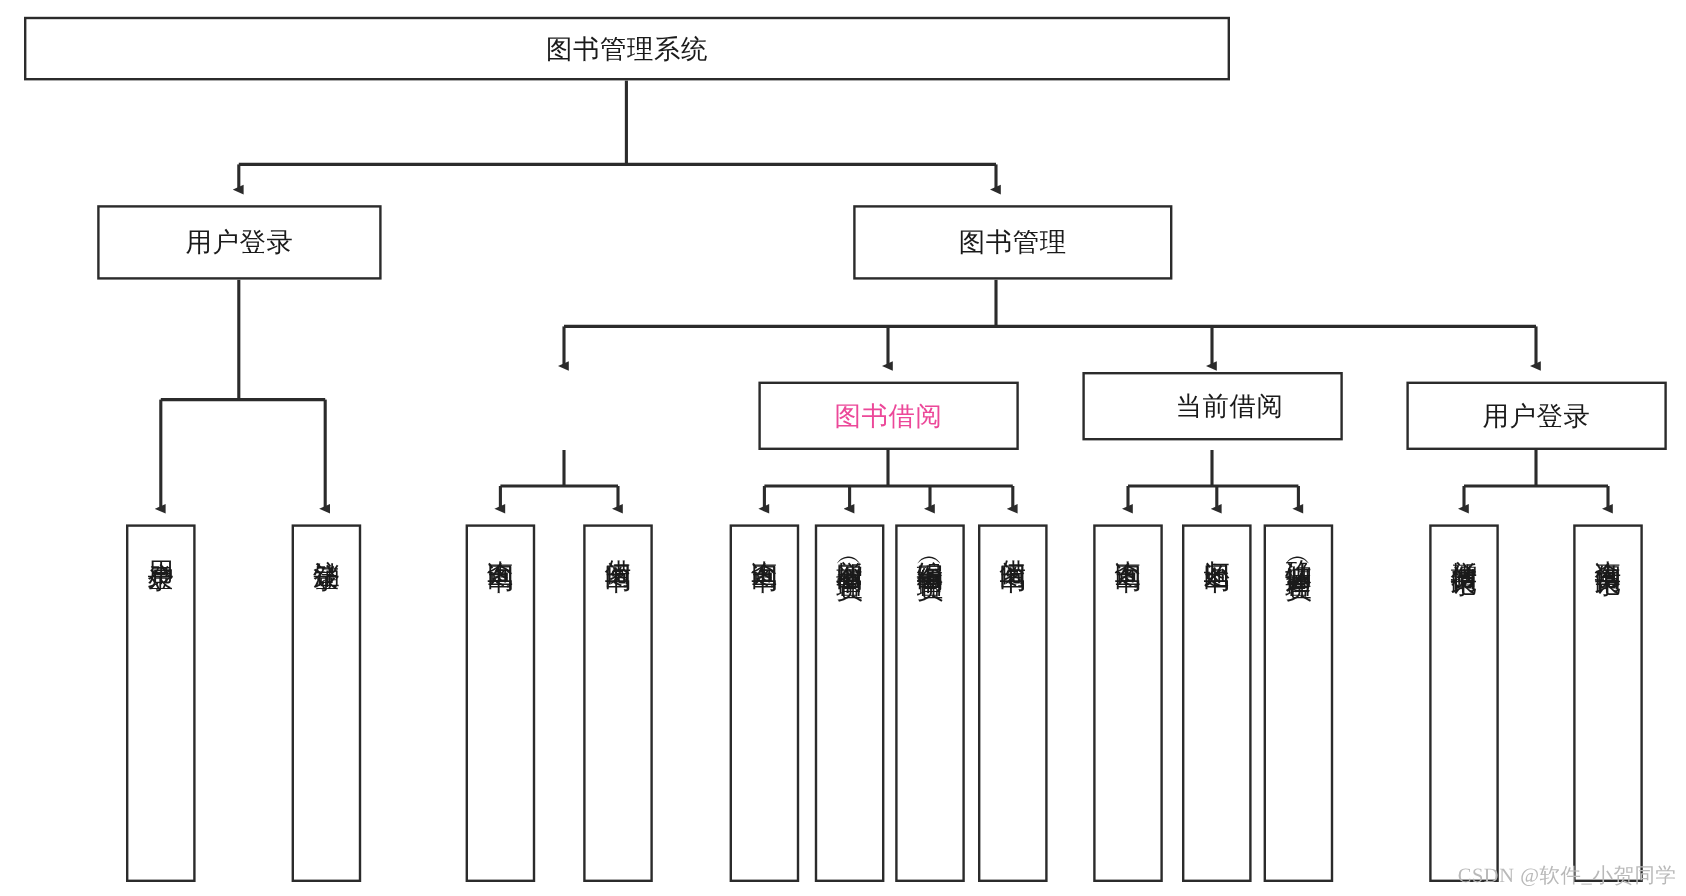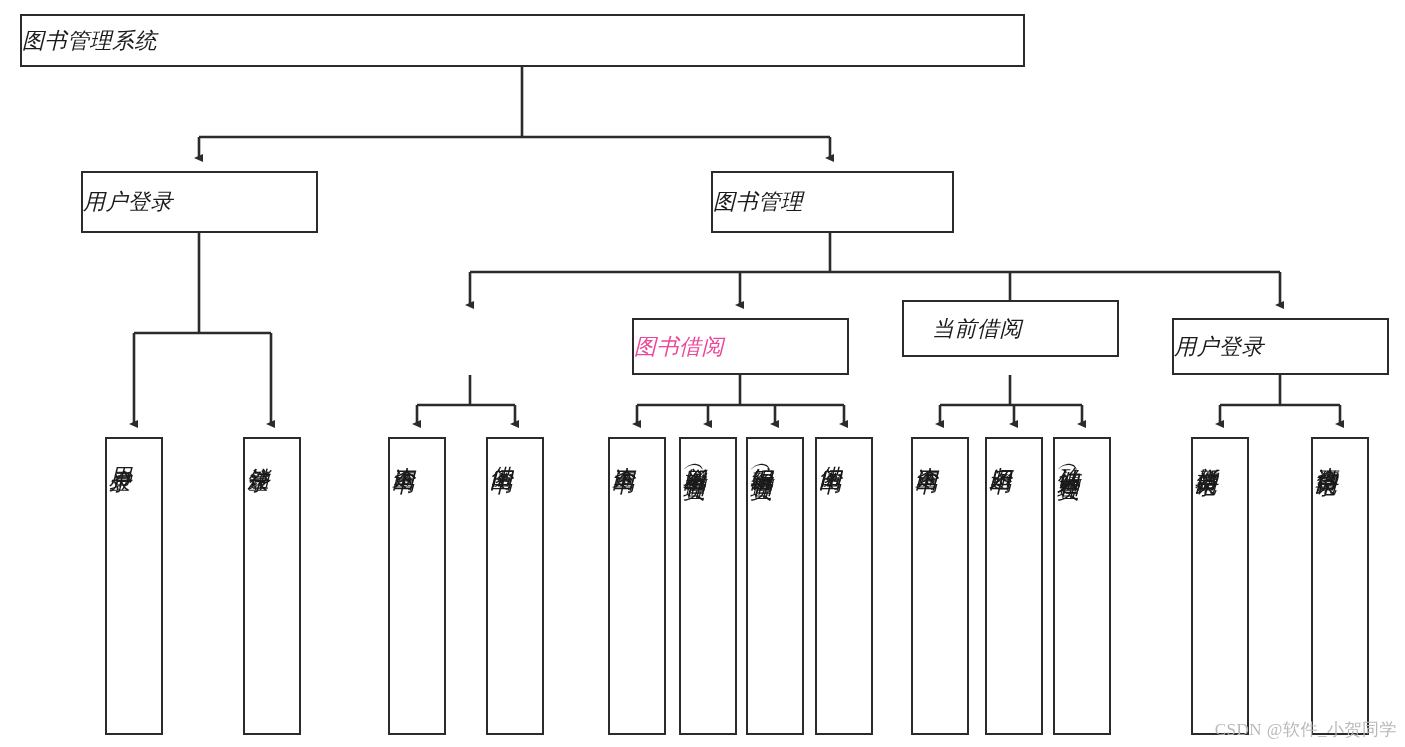--- a/index.html
+++ b/index.html
@@ -25,24 +25,23 @@
     height: 747px;
     pointer-events: none;
   }
   .node {
     position: absolute;
     box-sizing: border-box;
     border: 2px solid #404040;
     background: #ffffff;
     display: flex;
     align-items: center;
-    justify-content: flex-start;
+    justify-content: center;
     color: #1a1a1a;
     z-index: 2;
-    font-style: italic;
   }
   .node .label {
     display: block;
     text-align: center;
     line-height: 1.18;
     letter-spacing: 0.5px;
   }
   .node.horiz .label {
     writing-mode: horizontal-tb;
     font-size: 22px;
@@ -124,28 +123,28 @@
     </g>
   </svg>
 
   <div class="node horiz" style="left: 20px; top: 14px; width: 1005px; height: 53px; border-color: rgb(43, 43, 43); background: rgb(255, 255, 255); color: rgb(26, 26, 26);">
     <span class="label">图书管理系统</span>
   </div>
 
   <div class="node horiz" style="left: 81px; top: 171px; width: 237px; height: 62px; border-color: rgb(43, 43, 43); background: rgb(255, 255, 255); color: rgb(26, 26, 26);">
     <span class="label">用户登录</span>
   </div>
-  <div class="node horiz" style="left: 711px; top: 171px; width: 243px; height: 62px; border-color: rgb(43, 43, 43); background: rgb(255, 255, 255); color: rgb(26, 26, 26);">
+  <div class="node horiz" style="left: 711px; top: 171px; width: 266px; height: 62px; border-color: rgb(43, 43, 43); background: rgb(255, 255, 255); color: rgb(26, 26, 26);">
     <span class="label">图书管理</span>
   </div>
 
   <div class="node horiz" style="left: 632px; top: 318px; width: 217px; height: 57px; border-color: rgb(43, 43, 43); background: rgb(255, 255, 255); color: #ec4899;">
     <span class="label">图书借阅</span>
   </div>
-  <div class="node horiz" style="left: 902px; top: 300px; width: 217px; height: 57px; border-color: rgb(43, 43, 43); background: rgb(255, 255, 255); color: rgb(26, 26, 26); padding-left: 28px;">
+  <div class="node horiz" style="left: 902px; top: 310px; width: 217px; height: 57px; border-color: rgb(43, 43, 43); background: rgb(255, 255, 255); color: rgb(26, 26, 26); padding-left: 28px;">
     <span class="label">当前借阅</span>
   </div>
   <div class="node horiz" style="left: 1172px; top: 318px; width: 217px; height: 57px; border-color: rgb(43, 43, 43); background: rgb(255, 255, 255); color: rgb(26, 26, 26);">
     <span class="label">用户登录</span>
   </div>
 
   <div class="node vert" style="left: 105px; top: 437px; width: 58px; height: 298px; border-color: rgb(43, 43, 43); background: rgb(255, 255, 255); color: rgb(26, 26, 26);">
     <span class="label">用户登录</span>
   </div>
   <div class="node vert" style="left: 243px; top: 437px; width: 58px; height: 298px; border-color: rgb(43, 43, 43); background: rgb(255, 255, 255); color: rgb(26, 26, 26);">

